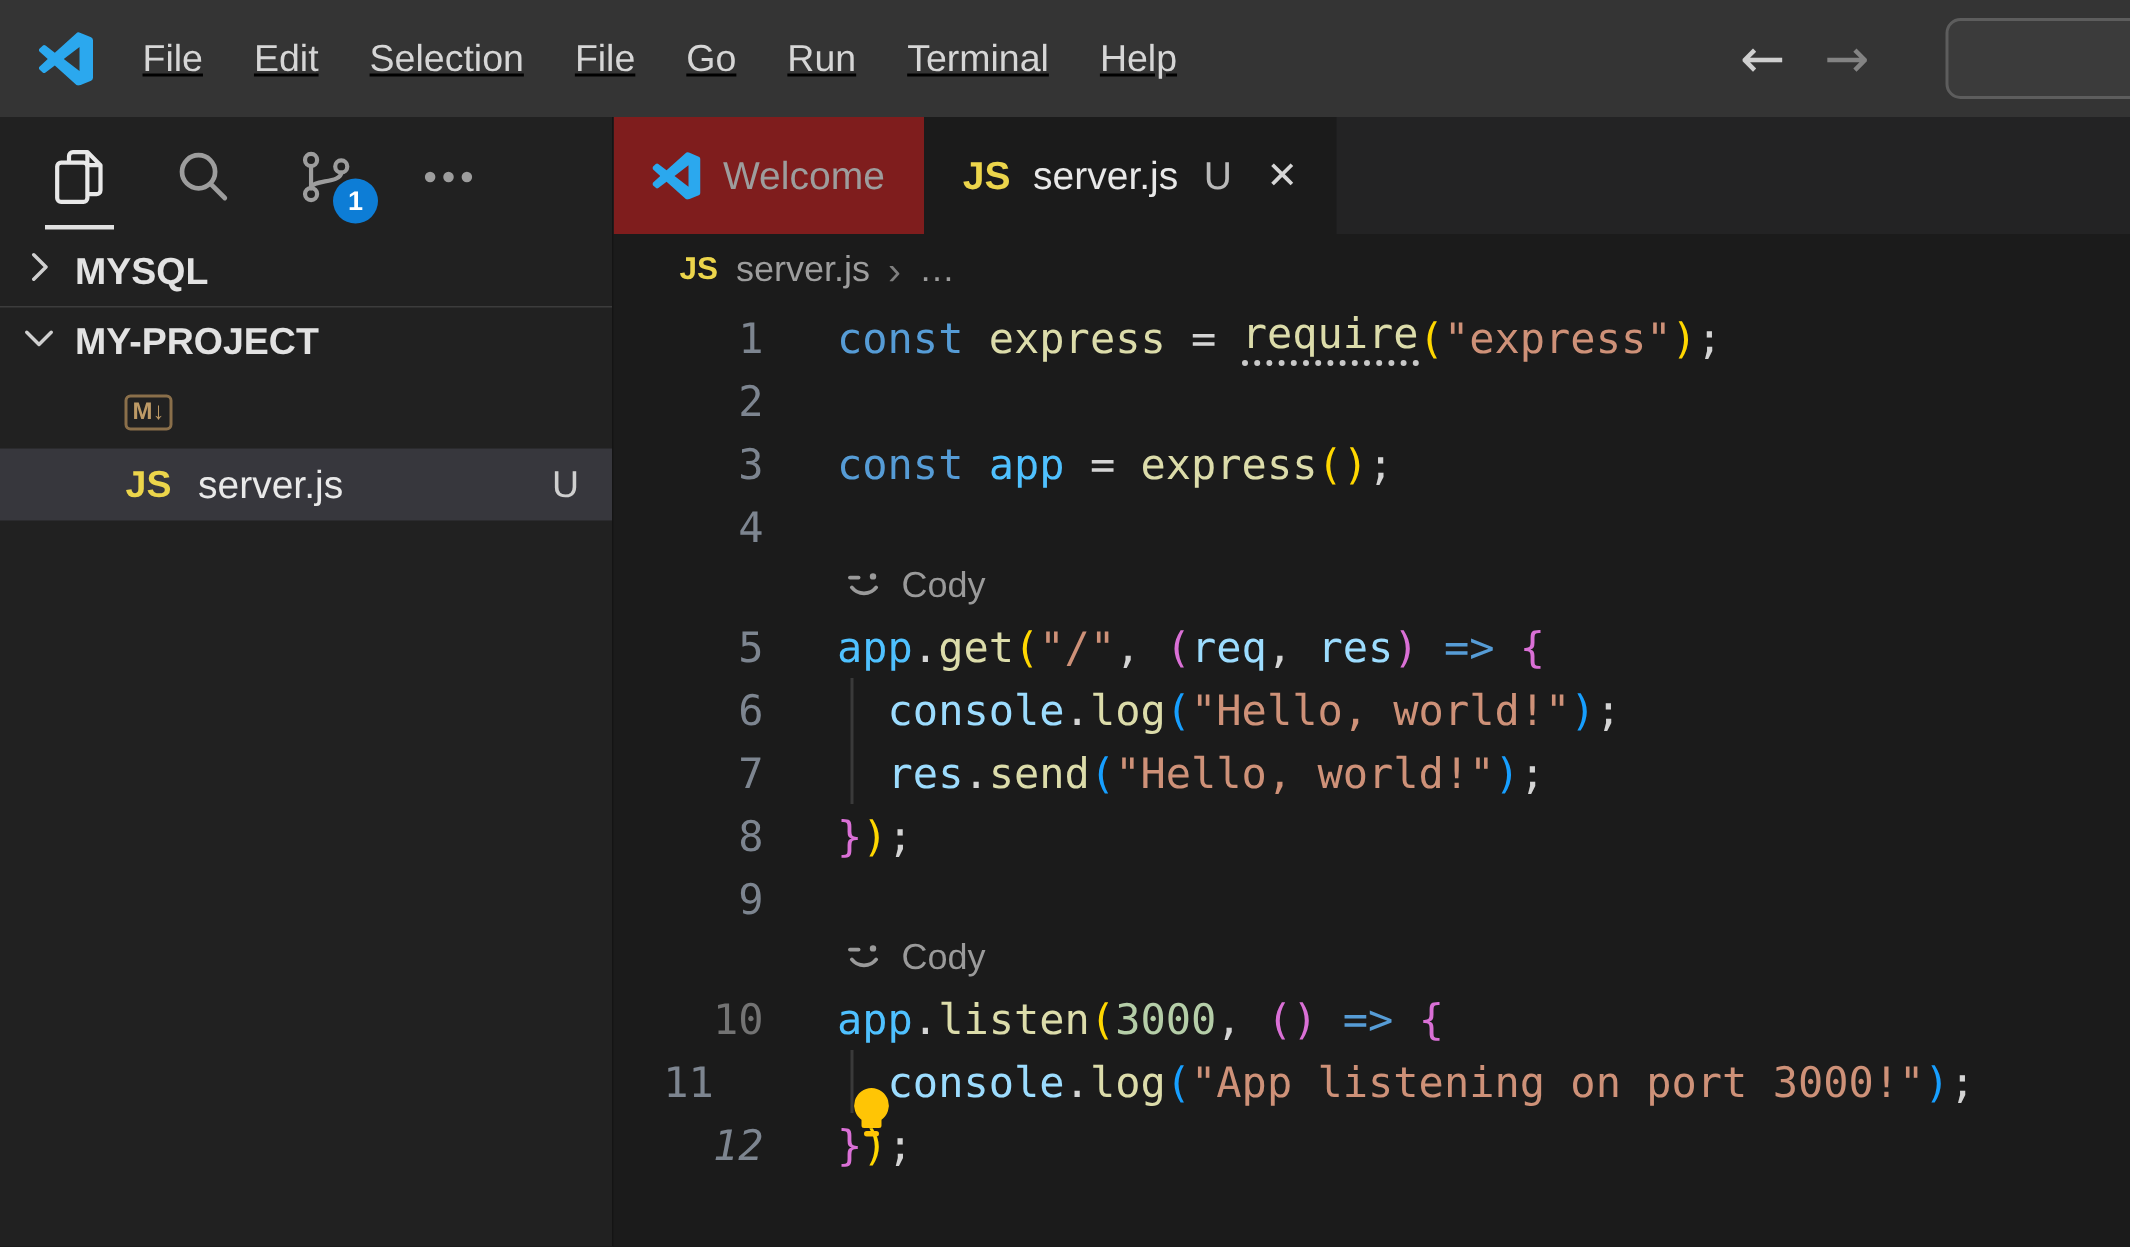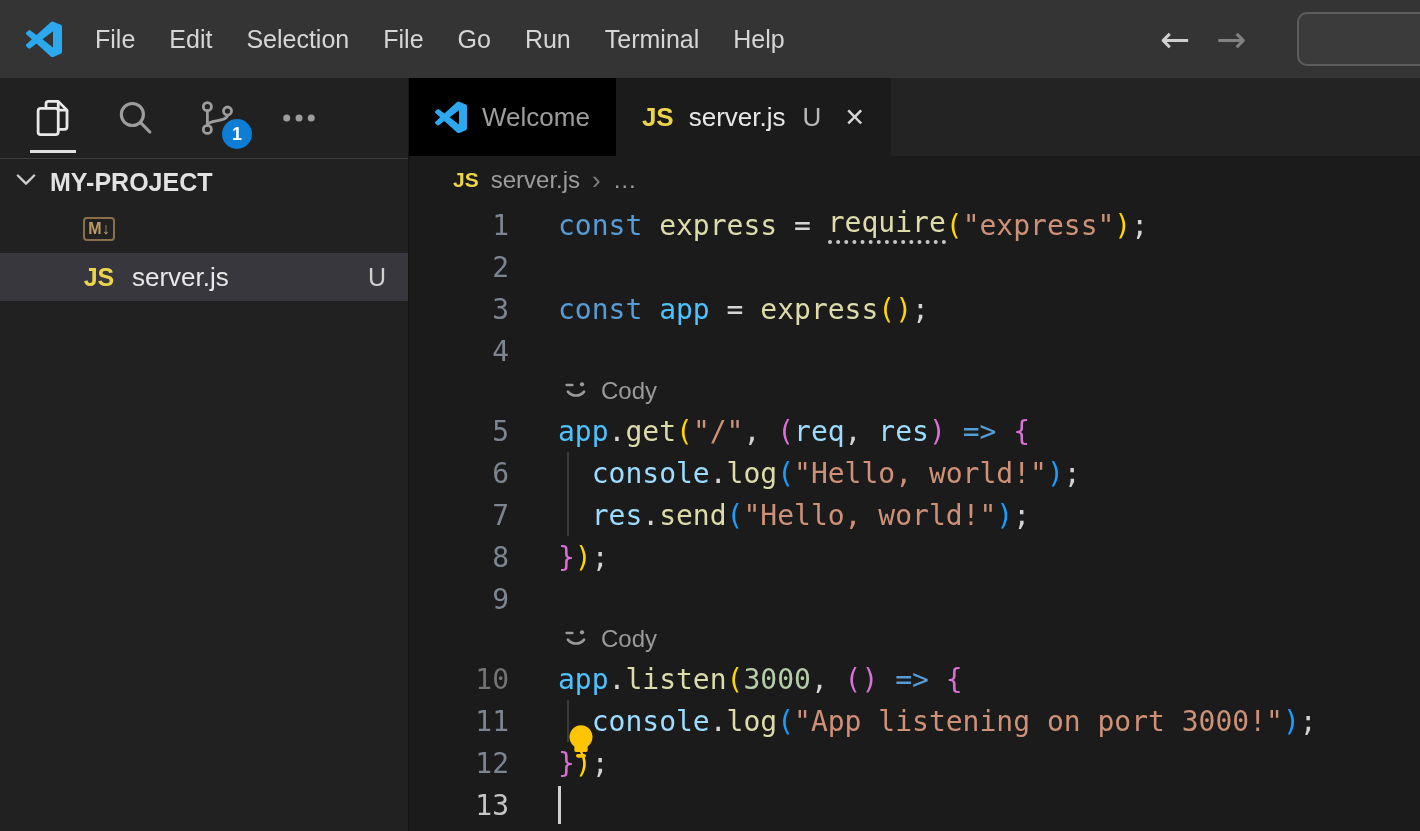--- a/index.html
+++ b/index.html
@@ -2,21 +2,21 @@
 <html><head>
 <meta charset="utf-8">
 <style>
   html,body{margin:0;padding:0;}
   body{width:1420px;height:831px;overflow:hidden;background:#1b1b1b;
        font-family:"Liberation Sans",sans-serif;position:relative;}
 
   
   .titlebar{height:78px;background:#343434;display:flex;align-items:center;position:relative;}
   .logo{margin:0 16px 0 26px;display:flex;align-items:center;}
-  .menus{display:flex;align-items:center;}
+  .menus{display:flex;align-items:center;text-decoration:underline;}
   .menu-item{color:#d6d6d6;font-size:25px;padding:0 17px;cursor:default;}
   .navarrows{position:absolute;left:1160px;top:0;height:78px;display:flex;align-items:center;gap:26px;
              font-family:"DejaVu Sans",sans-serif;font-size:36px;}
   .arrow-back{color:#cfcfcf;}
   .arrow-fwd{color:#838383;}
   .cmdbox{position:absolute;left:1297px;top:12px;width:170px;height:50px;background:#3b3b3b;
           border:2px solid #5d5d5d;border-radius:10px;}
 
   
   .main{display:flex;height:753px;}
@@ -39,21 +39,21 @@
   .file-row.selected{background:#37373d;color:#e9e9e9;}
   .file-icon{width:42px;flex:none;display:flex;align-items:center;justify-content:center;margin-right:12px;}
   .file-badge{position:absolute;right:22px;font-size:25px;color:#cfcfcf;}
   .jsbadge{font-weight:bold;font-family:"Liberation Sans",sans-serif;}
   .mdbadge{display:inline-block;border:2px solid #8a6f4a;border-radius:4px;font-size:16px;
            font-weight:bold;padding:0 3px;line-height:20px;}
 
   
   .tabbar{height:78px;background:#232324;display:flex;}
   .tab{display:flex;align-items:center;padding:0 26px;gap:15px;font-size:26px;}
-  .tab.inactive{background:#000000;color:#9d9d9d;}
+  .tab.inactive{background:#7f1d1d;color:#9d9d9d;}
   .tab.active{background:#1b1b1b;color:#e8e8e8;}
   .tab .dirty{color:#b9b9b9;margin-left:2px;}
   .tab .close{color:#d6d6d6;font-size:25px;margin-left:8px;}
 
   
   .breadcrumb{height:48px;display:flex;align-items:center;padding-left:44px;gap:12px;
               font-size:24px;color:#9d9d9d;}
   .bc-sep{color:#7f7f7f;font-size:26px;}
 
   
@@ -123,20 +123,28 @@
       </div>
       <div class="abtn">
         <svg width="42" height="42" viewBox="0 0 24 24" fill="#9d9d9d">
           <circle cx="5" cy="12" r="2"></circle>
             <circle cx="12" cy="12" r="2"></circle>
             <circle cx="19" cy="12" r="2"></circle>
         </svg>
       </div>
     </div>
 
+    <div class="section-row">
+      <span>
+        <svg width="28" height="28" viewBox="0 0 24 24" fill="none" stroke="#cfcfcf" stroke-width="2" stroke-linecap="round" stroke-linejoin="round">
+            <polyline points="9,5 16,12 9,19"></polyline>
+          </svg>
+      </span>
+      <span>MYSQL</span>
+    </div>
     <div class="divider"></div>
     <div class="section-row">
       <span>
         <svg width="28" height="28" viewBox="0 0 24 24" fill="none" stroke="#cfcfcf" stroke-width="2" stroke-linecap="round" stroke-linejoin="round">
             <polyline points="5,9 12,16 19,9"></polyline>
           </svg>
       </span>
       <span>MY-PROJECT</span>
     </div>
     <div id="filetree">
@@ -237,31 +245,27 @@
               <path d="M5.5 12.5c3.3 4.2 9.7 4.2 13 0"></path>
             </svg>
           </span>
           <span>Cody</span>
         </div>
         <div class="crow">
           <span class="lineno" style="color: #737373;">10</span>
           <span class="codetext"><span style="color: rgb(79, 193, 255);">app</span><span style="color: rgb(212, 212, 212);">.</span><span style="color: rgb(220, 220, 170);">listen</span><span style="color: rgb(255, 215, 0);">(</span><span style="color: rgb(181, 206, 168);">3000</span><span style="color: rgb(212, 212, 212);">, </span><span style="color: rgb(218, 112, 214);">(</span><span style="color: rgb(218, 112, 214);">)</span><span style="color: rgb(212, 212, 212);"> </span><span style="color: rgb(86, 156, 214);">=&gt;</span><span style="color: rgb(212, 212, 212);"> </span><span style="color: rgb(218, 112, 214);">{</span></span>
         </div>
         <div class="crow">
-          <span class="lineno" style="color: rgb(125, 133, 144);">11</span>
+          <span class="lineno" style="color: rgb(125, 133, 144); text-align: center;">11</span>
           <span class="guide"></span>
           <span class="codetext"><span style="color: rgb(212, 212, 212);">  </span><span style="color: rgb(156, 220, 254);">console</span><span style="color: rgb(212, 212, 212);">.</span><span style="color: rgb(220, 220, 170);">log</span><span style="color: rgb(23, 159, 255);">(</span><span style="color: rgb(206, 145, 120);">"App listening on port 3000!"</span><span style="color: rgb(23, 159, 255);">)</span><span style="color: rgb(212, 212, 212);">;</span></span>
         </div>
         <div class="crow">
-          <span class="lineno" style="color: rgb(125, 133, 144);">12</span>
+          <span class="lineno" style="color: rgb(125, 133, 144); font-style: italic;">12</span>
           <span class="codetext"><span style="color: rgb(218, 112, 214);">}</span><span style="color: rgb(255, 215, 0);">)</span><span style="color: rgb(212, 212, 212);">;</span></span>
           <span class="bulb"><svg width="40" height="40" viewBox="0 0 24 24">
               <path fill="#FFC505" d="M12 2a7 7 0 0 0-4 12.7V17a1 1 0 0 0 1 1h6a1 1 0 0 0 1-1v-2.3A7 7 0 0 0 12 2z"></path>
               <rect x="9" y="19.2" width="6" height="2.2" rx="1.1" fill="#FFC505"></rect>
             </svg></span>
         </div>
-        <div class="crow">
-          <span class="lineno" style="color: rgb(198, 198, 198);">13</span>
-          <span class="codetext"><span class="cursor"></span></span>
-        </div>
       </div>
   </div>
 </div>
 
 </body></html>

